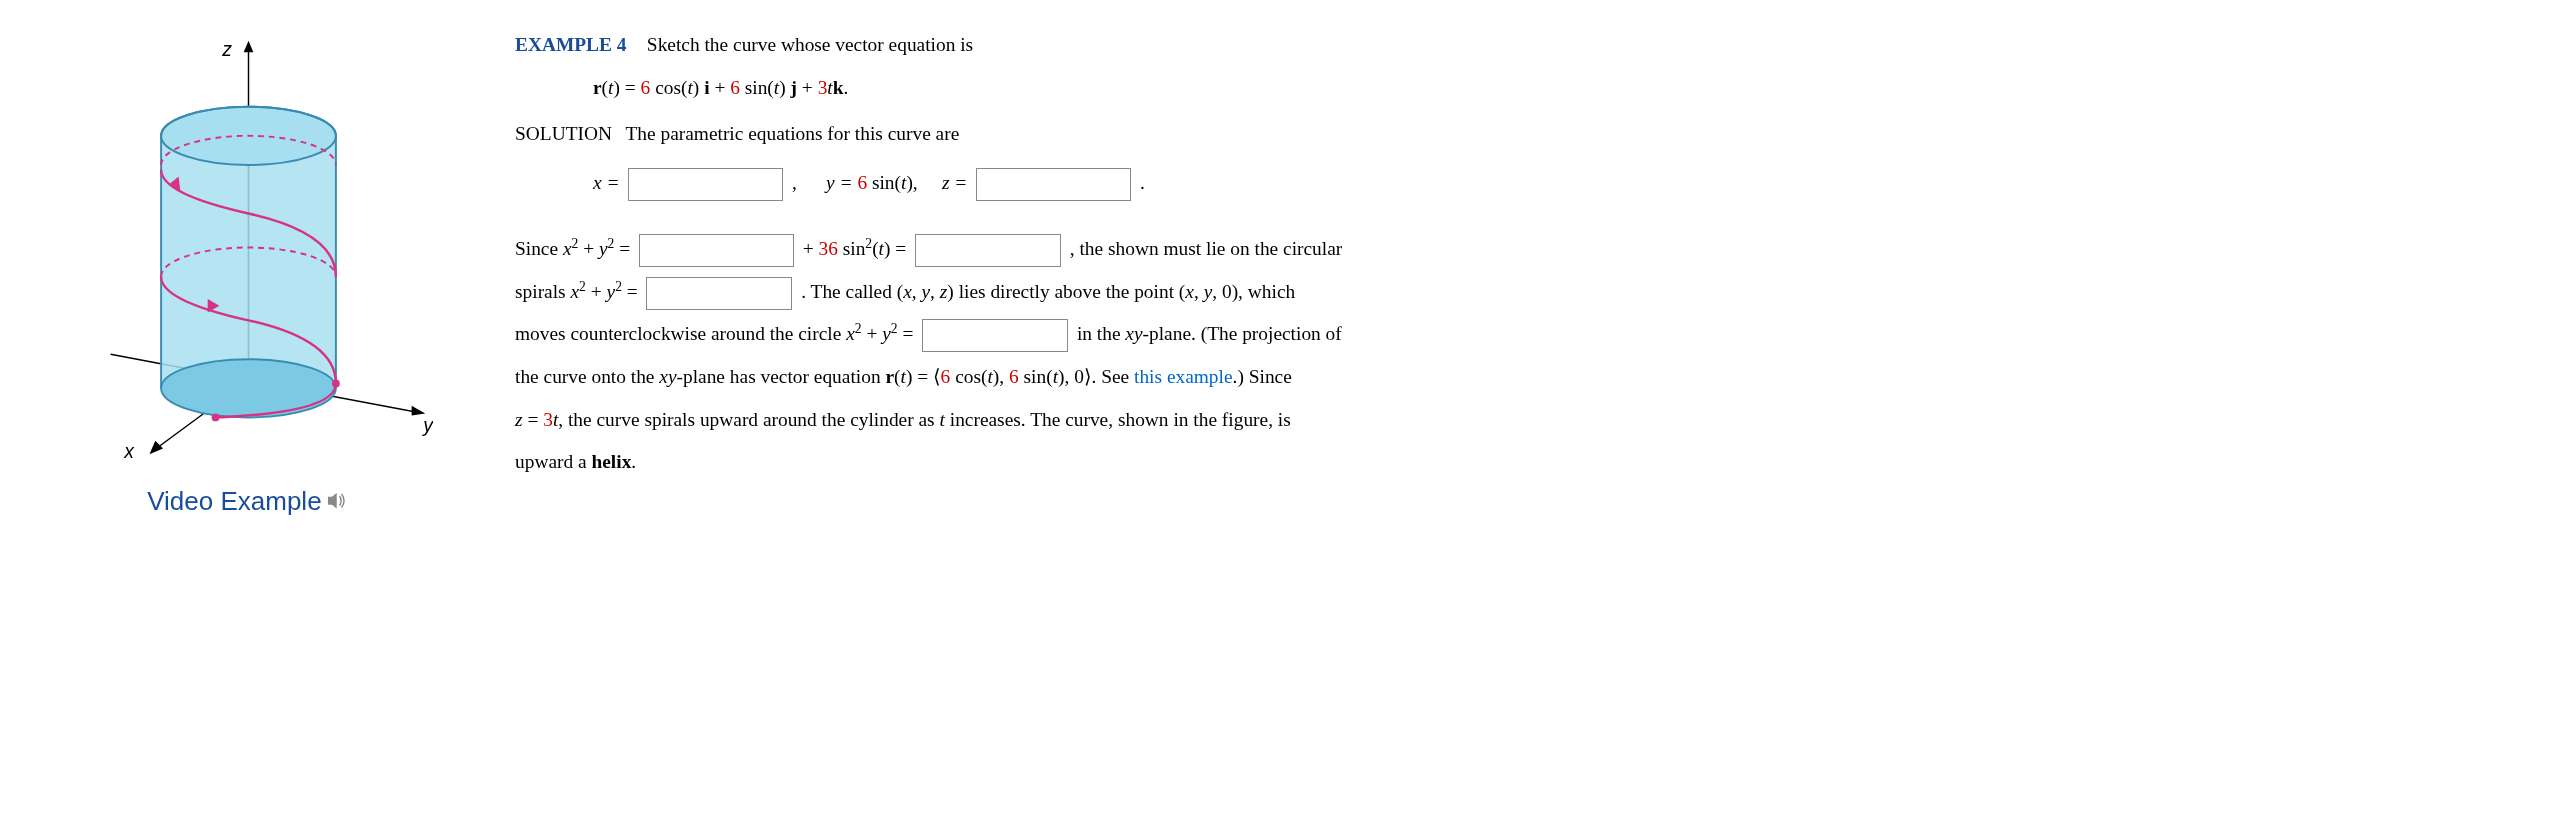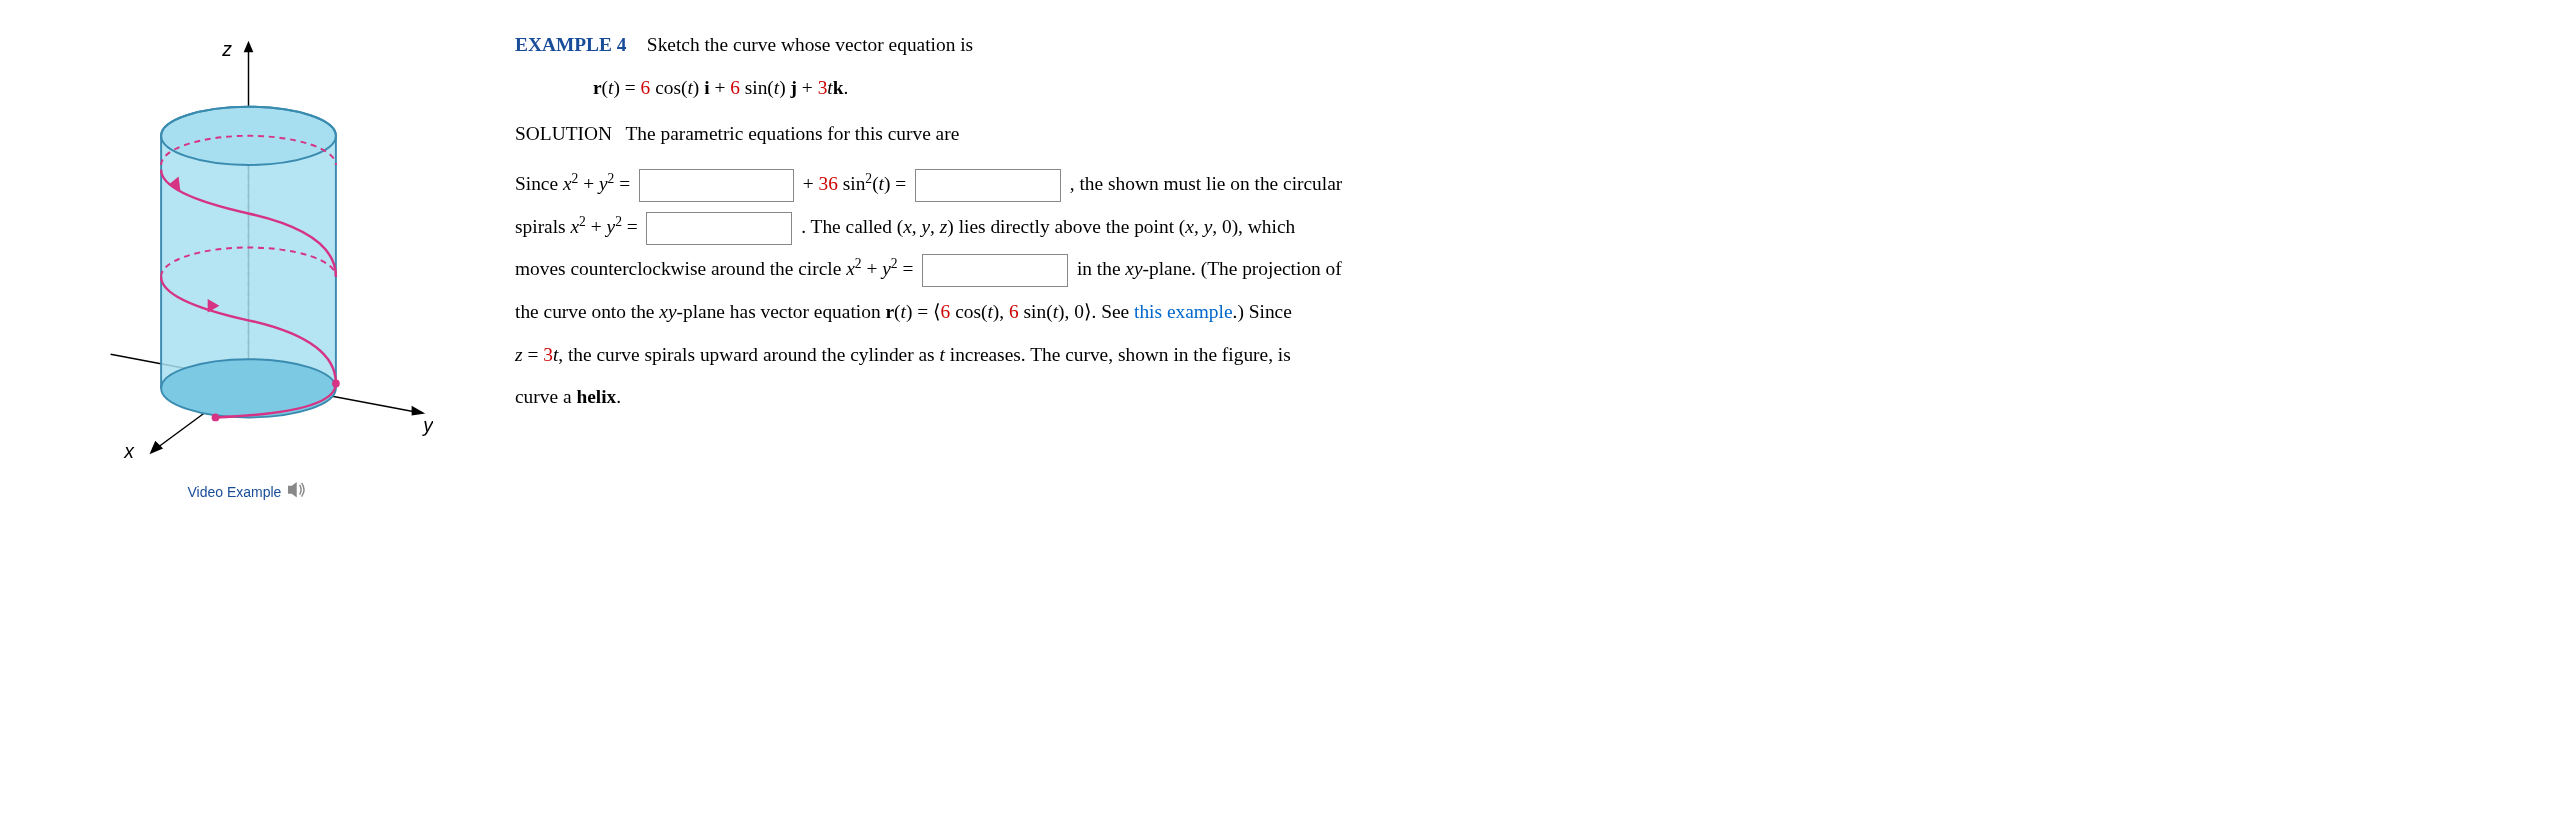--- a/index.html
+++ b/index.html
@@ -22,21 +22,21 @@
       flex: 1;
       max-width: 1068px;
       font-family: Liberation Serif, serif;
     }
     .figure {
       width: 369px;
       height: 437px;
     }
     .video-link {
       color: #1a4d99;
-      font-size: 14px;
+      font-size: 26px;
       margin-top: 14.6px;
       display: flex;
       align-items: center;
       gap: 5.8px;
       cursor: pointer;
     }
     .speaker-icon {
       display: inline-block;
     }
     .heading {
@@ -139,37 +139,48 @@
 
   <div class="equation-line">
     <span class="bold">r</span>(<span class="italic">t</span>)<span> = </span><span class="red">6</span><span> cos(</span><span class="italic">t</span><span>) </span><span class="bold">i</span><span> + </span><span class="red">6</span><span> sin(</span><span class="italic">t</span><span>) </span><span class="bold">j</span><span> + </span><span class="red">3</span><span class="italic">t</span><span class="bold">k</span><span>.</span>
   </div>
 
   <div class="para">
     <span class="solution-label">SOLUTION</span>
     <span>The parametric equations for this curve are</span>
   </div>
 
+  <div class="centered-eq">
+    <span class="italic">x = </span>
+    <span class="input-box input-medium"></span>
+    <span>,</span>
+    &nbsp;&nbsp;&nbsp;&nbsp;
+    <span class="italic">y = </span><span class="red">6</span><span> sin(</span><span class="italic">t</span><span>),</span>
+    &nbsp;&nbsp;&nbsp;
+    <span class="italic">z = </span>
+    <span class="input-box input-medium"></span>
+    <span>.</span>
+  </div>
 
   <div class="para spaced">
     <span>Since </span><span class="italic">x</span><sup>2</sup><span> + </span><span class="italic">y</span><sup>2</sup><span> = </span>
     <span class="input-box input-medium"></span>
     <span> + </span><span class="red">36</span><span> sin</span><sup>2</sup>(<span class="italic">t</span>)<span> = </span>
     <span class="input-box input-small"></span>
     <span>, the shown must lie on the circular</span>
     <br>
     <span>spirals </span><span class="italic">x</span><sup>2</sup><span> + </span><span class="italic">y</span><sup>2</sup><span> = </span>
     <span class="input-box input-small"></span>
     <span>. The called (</span><span class="italic">x</span>, <span class="italic">y</span>, <span class="italic">z</span><span>) lies directly above the point (</span><span class="italic">x</span>, <span class="italic">y</span><span>, 0), which</span>
     <br>
     <span>moves counterclockwise around the circle </span><span class="italic">x</span><sup>2</sup><span> + </span><span class="italic">y</span><sup>2</sup><span> = </span>
     <span class="input-box input-small"></span>
     <span> in the </span><span class="italic">xy</span><span>-plane. (The projection of</span>
     <br>
     <span>the curve onto the </span><span class="italic">xy</span><span>-plane has vector equation </span><span class="bold">r</span>(<span class="italic">t</span>)<span> = </span><span>⟨</span><span class="red">6</span><span> cos(</span><span class="italic">t</span><span>), </span><span class="red">6</span><span> sin(</span><span class="italic">t</span><span>), 0</span><span>⟩</span><span>. See </span><span class="link-blue">this example</span><span>.) Since</span>
     <br>
     <span class="italic">z</span><span> = </span><span class="red">3</span><span class="italic">t</span><span>, the curve spirals upward around the cylinder as </span><span class="italic">t</span><span> increases. The curve, shown in the figure, is</span>
     <br>
-    <span>curve a </span><span class="bold">helix</span><span>.</span>
+    <span>upward a </span><span class="bold">helix</span><span>.</span>
   </div>
 
 </div>
 
 
 </body></html>

